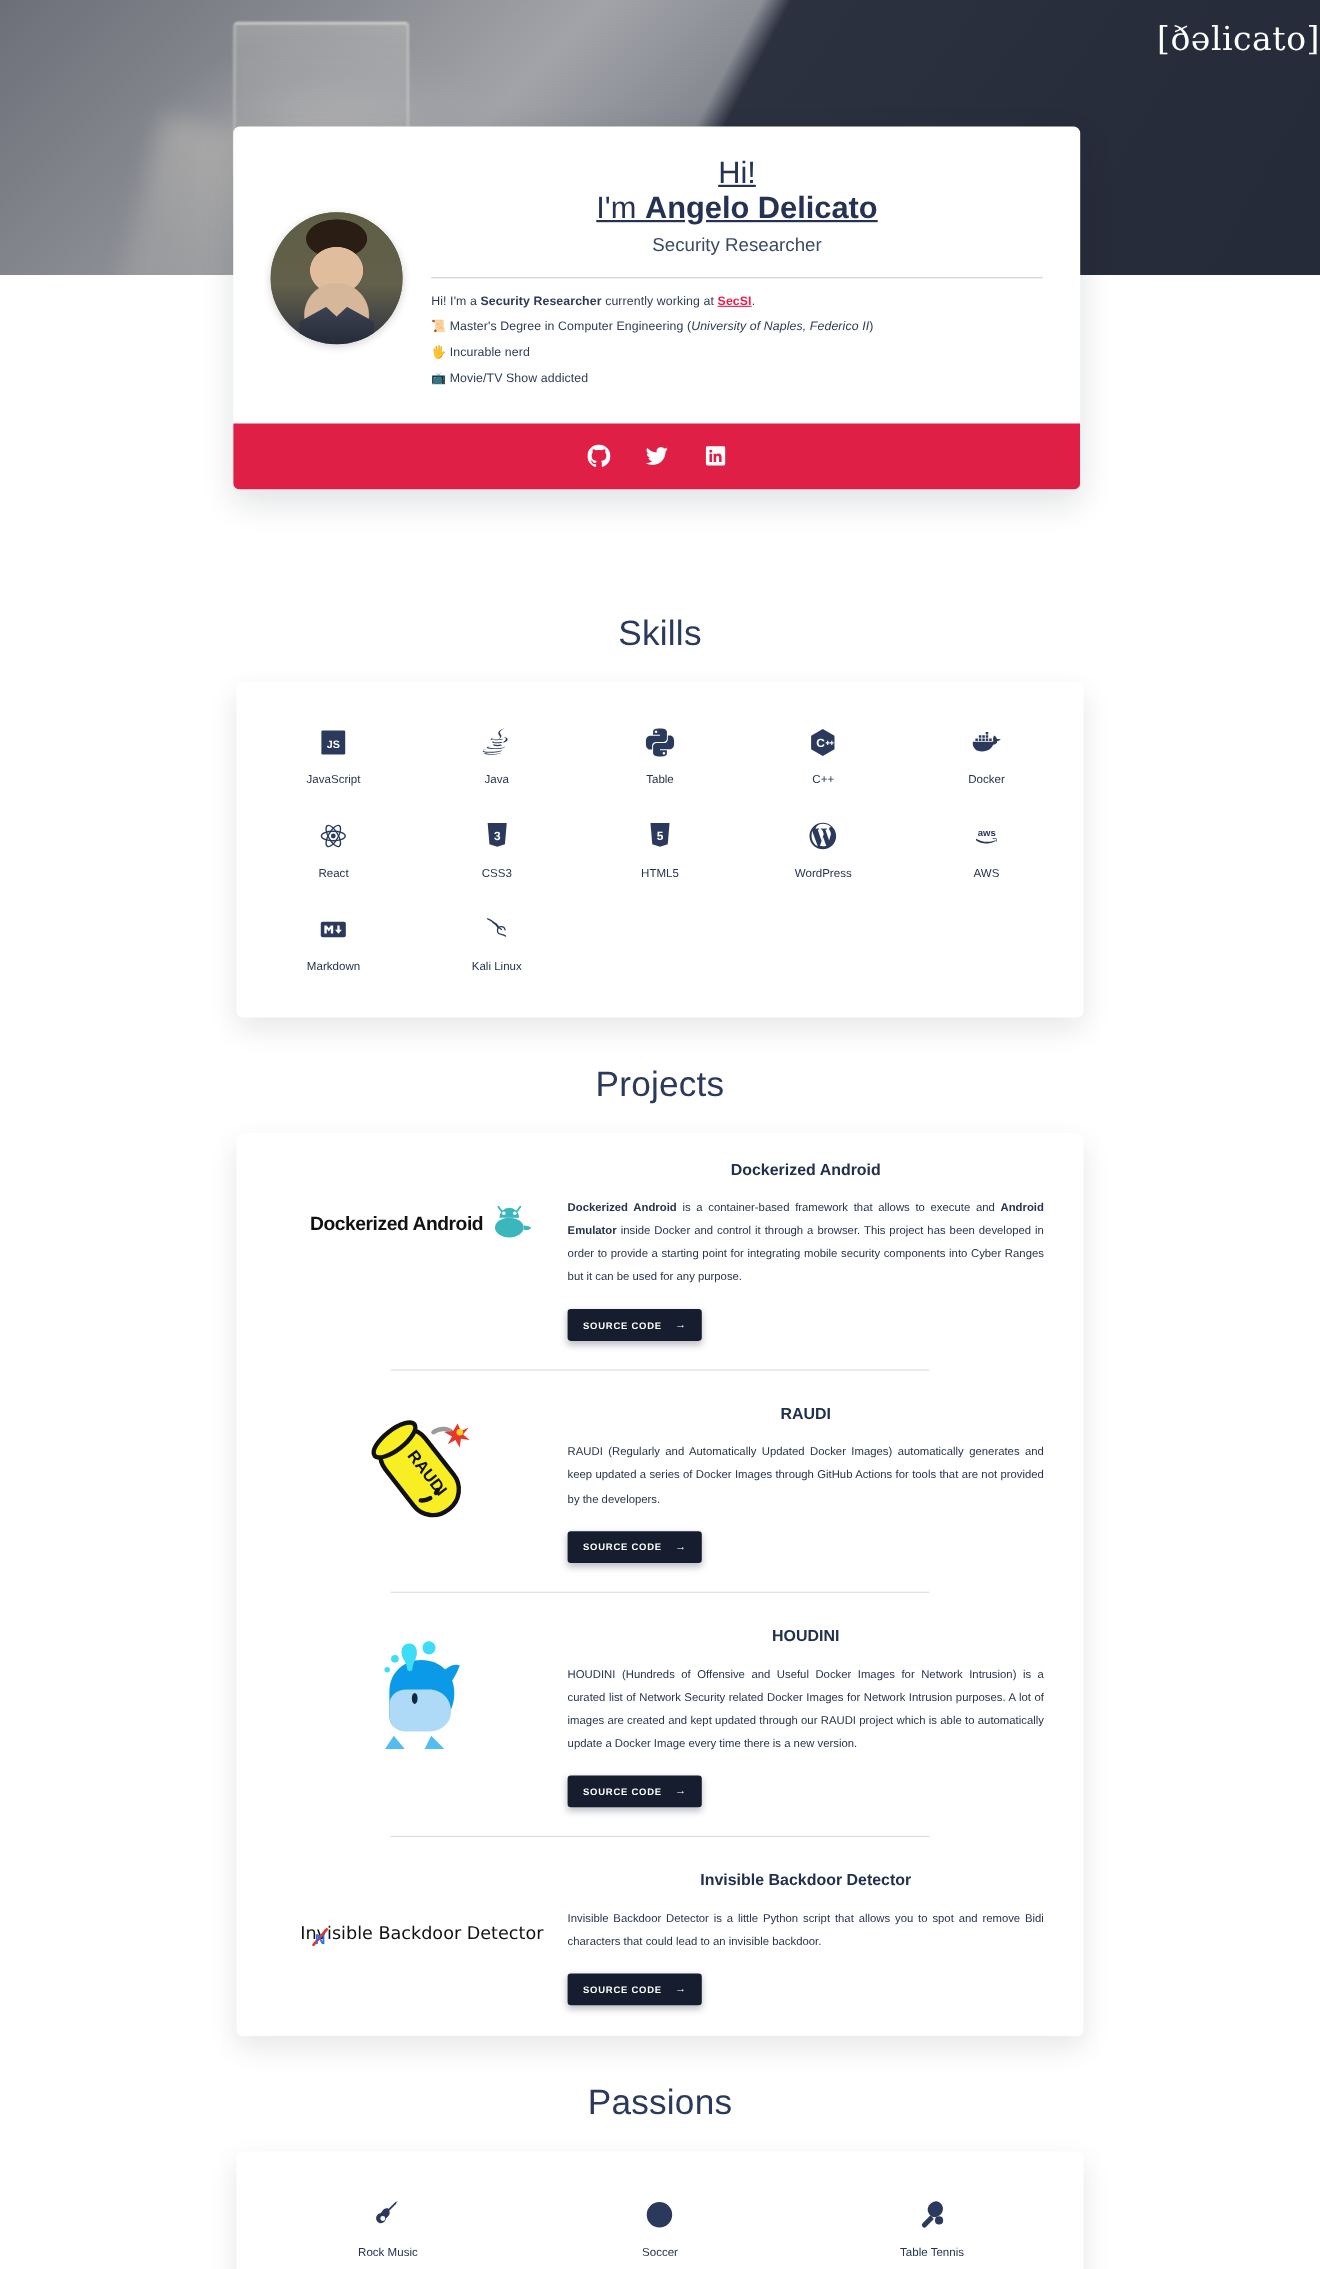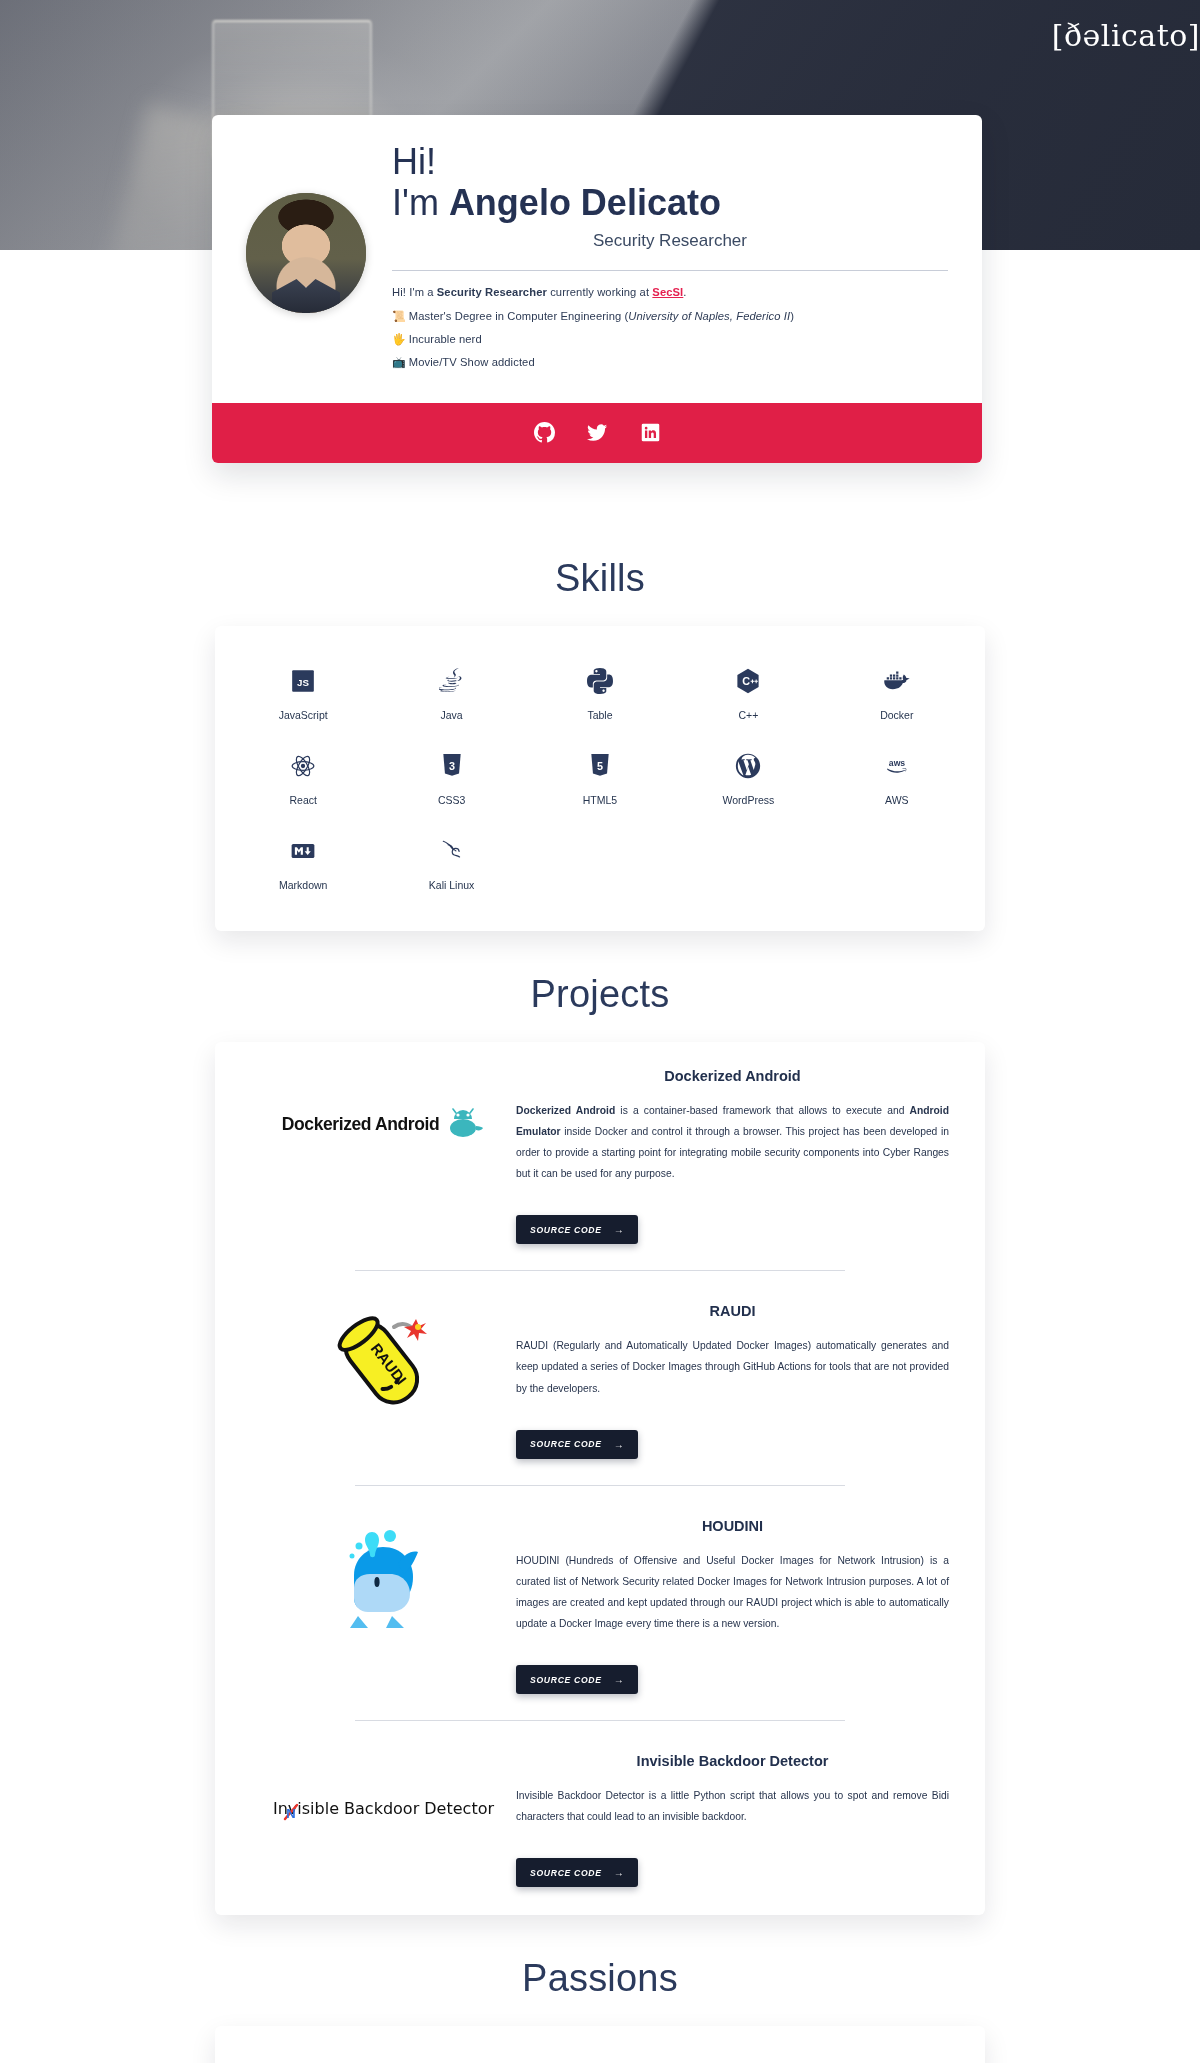--- a/index.html
+++ b/index.html
@@ -91,24 +91,25 @@
     background: #f2f2f0;
     clip-path: polygon(22% 0, 78% 0, 62% 100%, 38% 100%);
   }
   .avatar-face .tie {
     position:absolute; left: 56px; bottom: 0; width: 8px; height: 24px;
     background: #1d2230;
     clip-path: polygon(20% 0, 80% 0, 100% 100%, 0 100%);
   }
   .profile-right { flex: 1 1 auto; min-width: 0; }
   .greet {
-    text-align: left;
-    font-size: 36px; line-height: 1.14;
+    text-align: center;
+    font-size: 28px; line-height: 1.14;
     color: #253253;
     font-weight: 400;
+    text-decoration: underline;
   }
   .greet .name { font-weight: 700; }
   .role {
     text-align: center;
     font-size: 17px;
     color: #3b4a63;
     margin-top: 8px;
   }
   .rule { height: 1px; background: #c8cdd8; margin: 19px 0 14px 0; }
   .bio-line {
@@ -128,21 +129,21 @@
     height: 60px;
     display: flex; align-items: center; justify-content: center;
     gap: 32px;
   }
   .social-bar a { display: inline-flex; color: #fff; }
   .social-bar svg { width: 21px; height: 21px; fill: #fff; }
 
   
   .section-title {
     text-align: center;
-    font-size: 38px;
+    font-size: 32px;
     color: #2b3a5c;
     font-weight: 400;
     letter-spacing: .2px;
   }
   .panel {
     width: 770px;
     margin: 0 auto;
     background: #fff;
     border-radius: 6px;
     box-shadow: 0 10px 26px rgba(15,23,42,.10);
@@ -185,24 +186,23 @@
     color: #27344d;
     text-align: justify;
   }
   .project p b { font-weight: 700; }
   .btn-dark {
     display: inline-flex; align-items: center; gap: 12px;
     background: #161d2e; color: #fff;
     font-size: 8.6px; font-weight: 700; letter-spacing: .7px;
     padding: 9px 14px;
     border-radius: 3px;
-    margin-top: 31px;
+    margin-top: 18px;
     box-shadow: 0 3px 7px rgba(15,23,42,.28);
     cursor: pointer;
-    font-style: italic;
   }
   .btn-dark .arr { font-size: 10px; }
   .proj-sep { height: 1px; background: #d8dbe2; width: 490px; margin: 16px auto 6px auto; }
 
   
   .art-da { display: flex; align-items: center; gap: 6px; }
   .art-da .txt { font-weight: 800; font-size: 17.5px; color: #111; letter-spacing: -.4px; }
   .art-ibd { text-align: center; position: relative; }
   .art-ibd .t { font-size: 16px; color: #111; line-height: 1.3; font-family: "DejaVu Sans", sans-serif; }
   .art-ibd .badge { position:absolute; left: 8px; bottom: -4px; font-size: 16px; }

